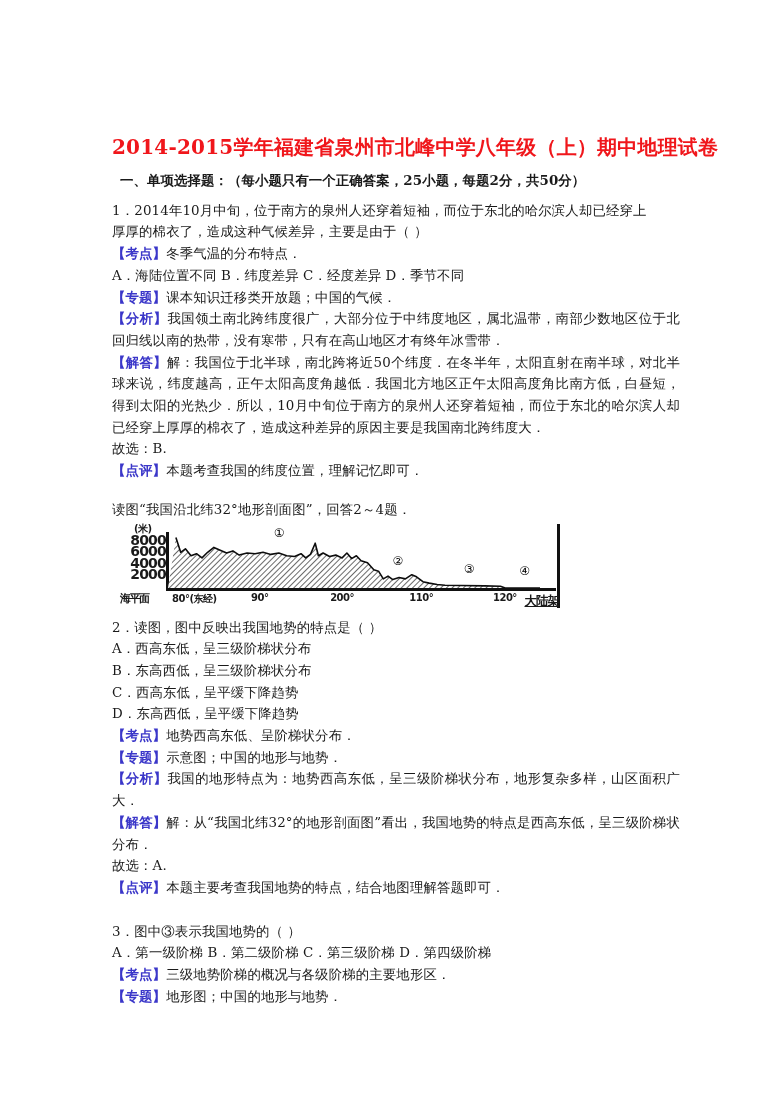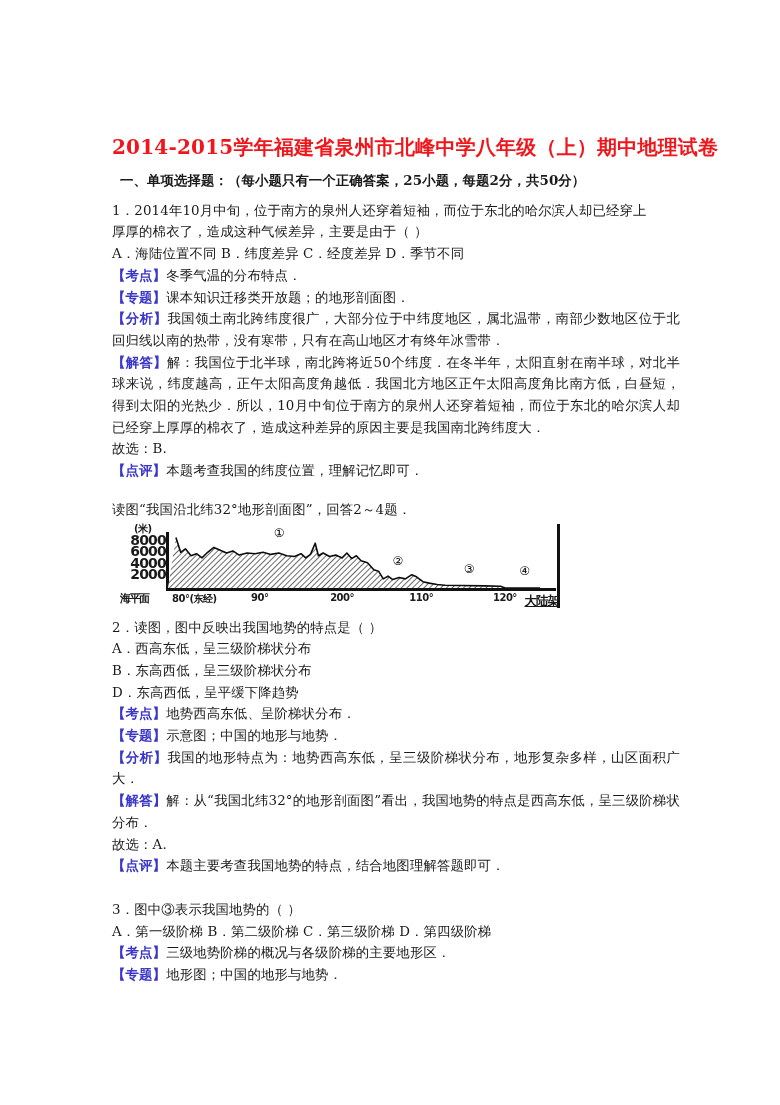--- a/index.html
+++ b/index.html
@@ -168,23 +168,23 @@
 
 <div class="page">
   <div class="content">
 
     <h1 class="doc-title">2014-2015学年福建省泉州市北峰中学八年级（上）期中地理试卷</h1>
 
     <p class="section-head">一、单项选择题：（每小题只有一个正确答案，25小题，每题2分，共50分）</p>
 
     <p class="line"><span class="q-num">1．</span><span>2014年10月中旬，位于南方的泉州人还穿着短袖，而位于东北的哈尔滨人却已经穿上</span></p>
     <p class="line">厚厚的棉衣了，造成这种气候差异，主要是由于（     ）</p>
+    <p class="line"><span class="tag">【考点】</span><span>冬季气温的分布特点．</span></p>
     <p class="line">A．海陆位置不同  B．纬度差异  C．经度差异  D．季节不同</p>
-    <p class="line"><span class="tag">【考点】</span><span>冬季气温的分布特点．</span></p>
-    <p class="line"><span class="tag">【专题】</span><span>课本知识迁移类开放题；的地形剖面图．</span></p>
+    <p class="line"><span class="tag">【专题】</span><span>课本知识迁移类开放题；中国的气候．</span></p>
     <p class="line"><span class="tag">【分析】</span><span>我国领土南北跨纬度很广，大部分位于中纬度地区，属北温带，南部少数地区位于北回归线以南的热带，没有寒带，只有在高山地区才有终年冰雪带．</span></p>
     <p class="line"><span class="tag">【解答】</span><span>解：我国位于北半球，南北跨将近50个纬度．在冬半年，太阳直射在南半球，对北半球来说，纬度越高，正午太阳高度角越低．我国北方地区正午太阳高度角比南方低，白昼短，得到太阳的光热少．所以，10月中旬位于南方的泉州人还穿着短袖，而位于东北的哈尔滨人却已经穿上厚厚的棉衣了，造成这种差异的原因主要是我国南北跨纬度大．</span></p>
     <p class="line">故选：B.</p>
     <p class="line"><span class="tag">【点评】</span><span>本题考查我国的纬度位置，理解记忆即可．</span></p>
 
     <div class="spacer-md"></div>
 
     <p class="line">读图“我国沿北纬32°地形剖面图”，回答2～4题．</p>
 
     <div class="figure-wrap">
@@ -247,20 +247,21 @@
 
         <div class="shelf-label">大陆架</div>
       </div>
     </div>
 
     <div class="spacer-sm"></div>
 
     <p class="line"><span class="q-num">2．</span><span>读图，图中反映出我国地势的特点是（     ）</span></p>
     <p class="line">A．西高东低，呈三级阶梯状分布</p>
     <p class="line">B．东高西低，呈三级阶梯状分布</p>
+    <p class="line">C．西高东低，呈平缓下降趋势</p>
     <p class="line">D．东高西低，呈平缓下降趋势</p>
     <p class="line"><span class="tag">【考点】</span><span>地势西高东低、呈阶梯状分布．</span></p>
     <p class="line"><span class="tag">【专题】</span><span>示意图；中国的地形与地势．</span></p>
     <p class="line"><span class="tag">【分析】</span><span>我国的地形特点为：地势西高东低，呈三级阶梯状分布，地形复杂多样，山区面积广大．</span></p>
     <p class="line"><span class="tag">【解答】</span><span>解：从“我国北纬32°的地形剖面图”看出，我国地势的特点是西高东低，呈三级阶梯状分布．</span></p>
     <p class="line">故选：A.</p>
     <p class="line"><span class="tag">【点评】</span><span>本题主要考查我国地势的特点，结合地图理解答题即可．</span></p>
 
     <div class="spacer-lg"></div>
 

